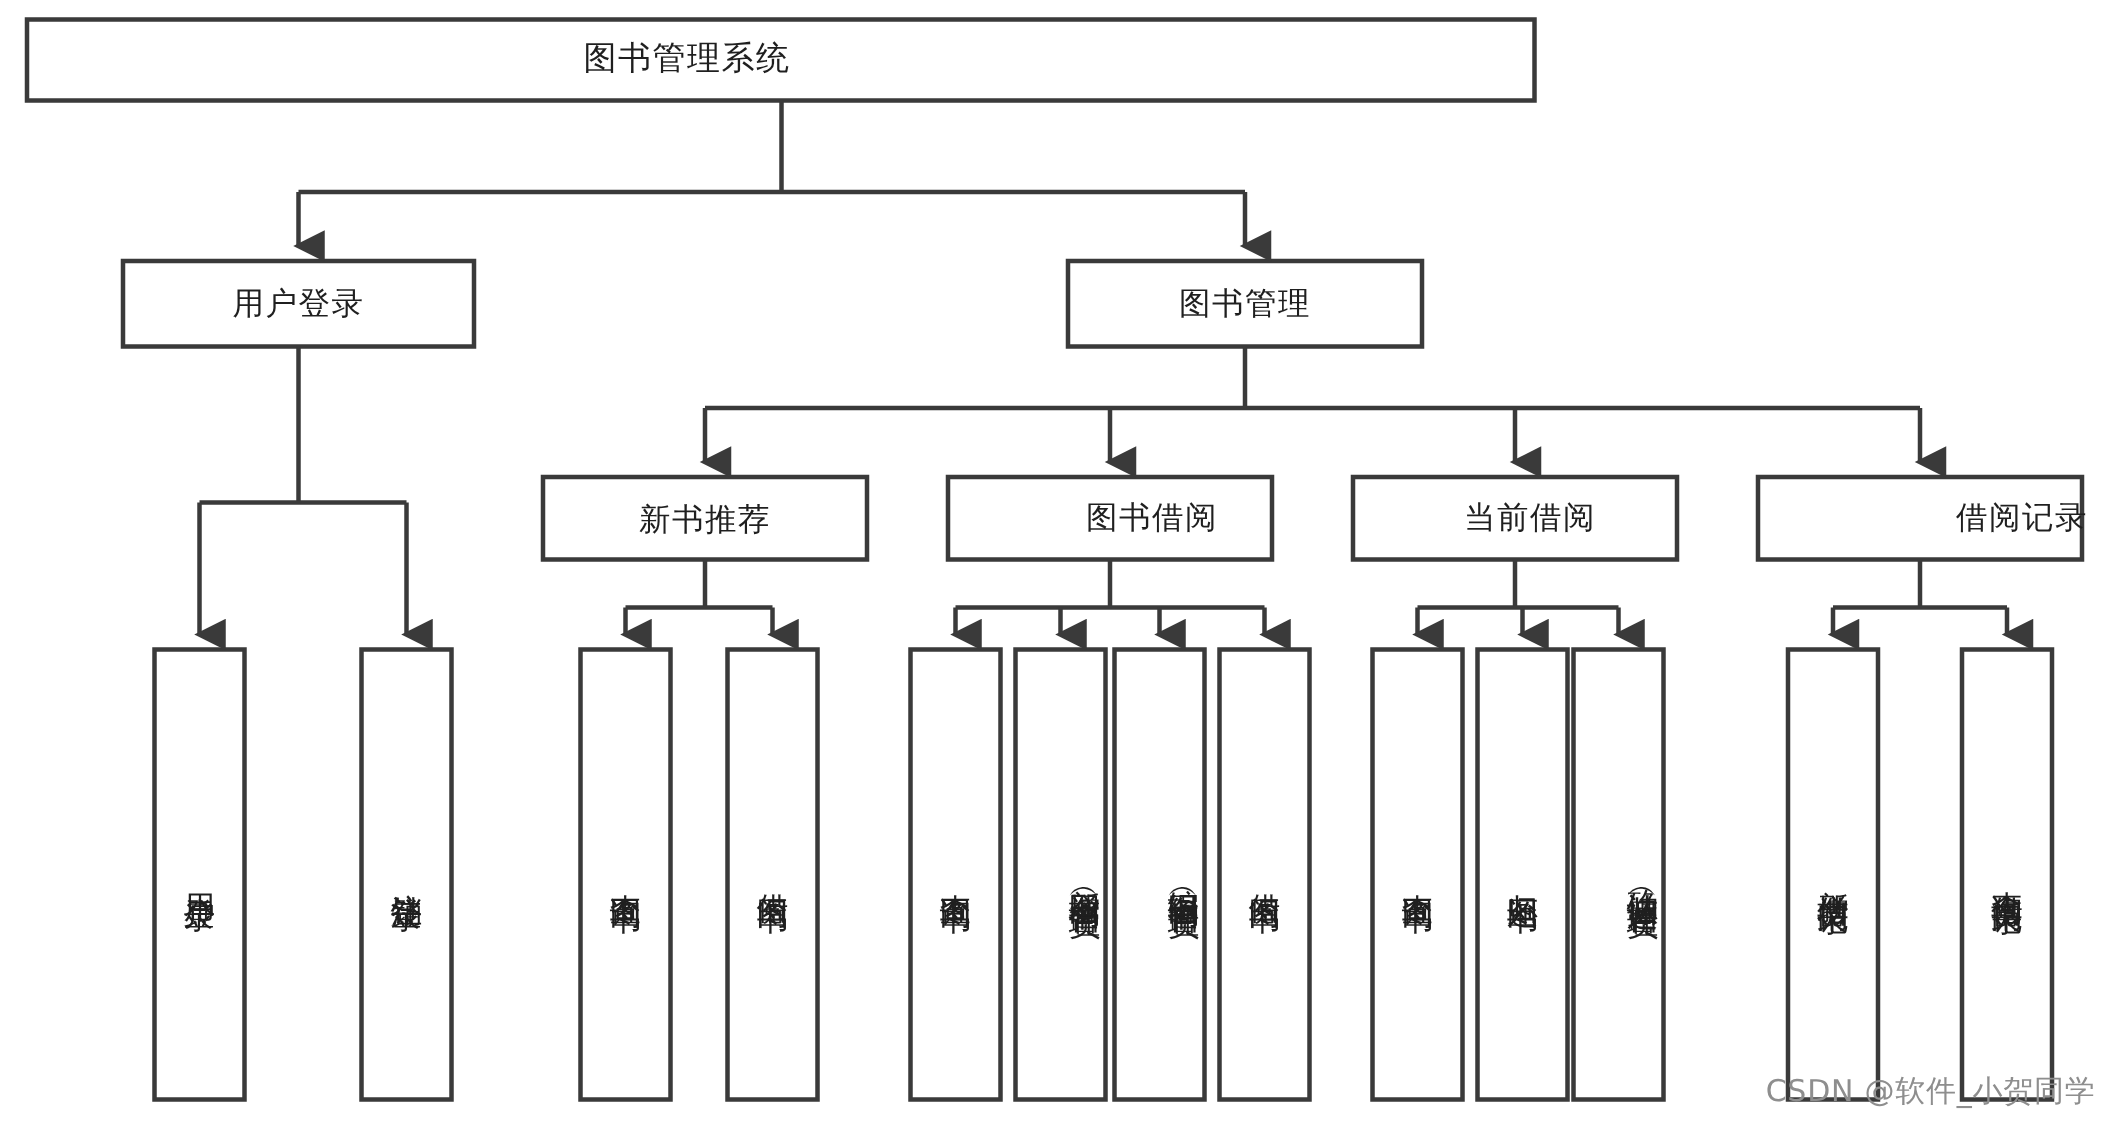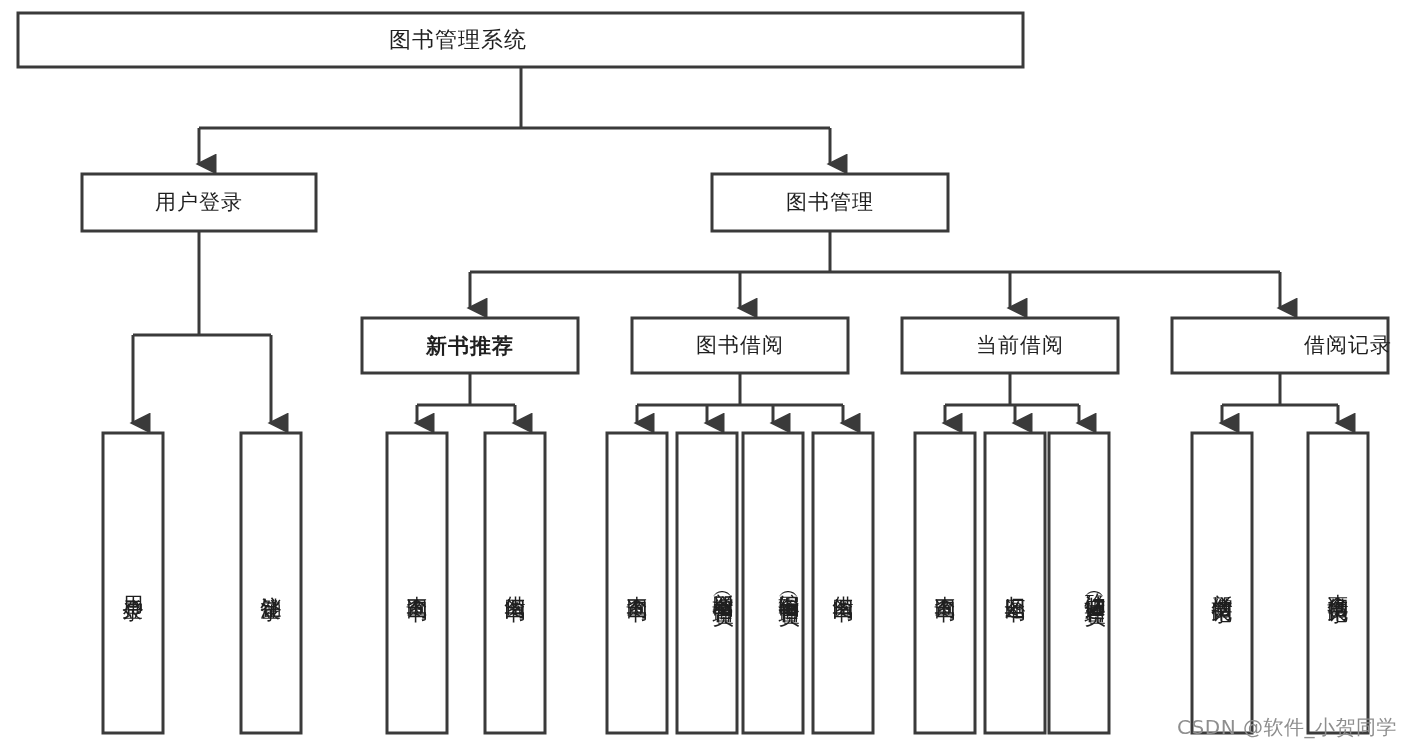--- a/index.html
+++ b/index.html
@@ -125,22 +125,22 @@
     <path class="connector" d="M 1222 405 L 1338 405"></path>
     <path class="connector" d="M 1222 405 L 1222 423" marker-end="url(#arrow)"></path>
     <path class="connector" d="M 1338 405 L 1338 423" marker-end="url(#arrow)"></path>
   </svg>
 
   <div class="label-h root" style="left:18px;top:13px;width:880px;height:54px;">图书管理系统</div>
 
   <div class="label-h" style="left:82px;top:174px;width:234px;height:57px;">用户登录</div>
   <div class="label-h" style="left:712px;top:174px;width:236px;height:57px;text-align:center;">图书管理</div>
 
-  <div class="label-h" style="left:362px;top:318px;width:216px;height:57px;font-weight:bold;">新书推荐</div>
-  <div class="label-h" style="left:632px;top:318px;width:216px;height:55px;">图书借阅</div>
+  <div class="label-h" style="left:362px;top:318px;width:216px;height:57px;">新书推荐</div>
+  <div class="label-h" style="left:632px;top:318px;width:216px;height:55px;padding-left:28px;">图书借阅</div>
   <div class="label-h" style="left:902px;top:318px;width:236px;height:55px;">当前借阅</div>
   <div class="label-h" style="left:1240px;top:318px;width:216px;height:55px;">借阅记录</div>
 
   <div class="label-v" style="left:103px;top:433px;width:60px;height:300px;">用户登录</div>
   <div class="label-v" style="left:241px;top:433px;width:60px;height:300px;">注销登录</div>
 
   <div class="label-v" style="left:387px;top:433px;width:60px;height:300px;">查询图书</div>
   <div class="label-v" style="left:485px;top:433px;width:60px;height:300px;">借阅图书</div>
 
   <div class="label-v" style="left:607px;top:433px;width:60px;height:300px;">查询图书</div>

